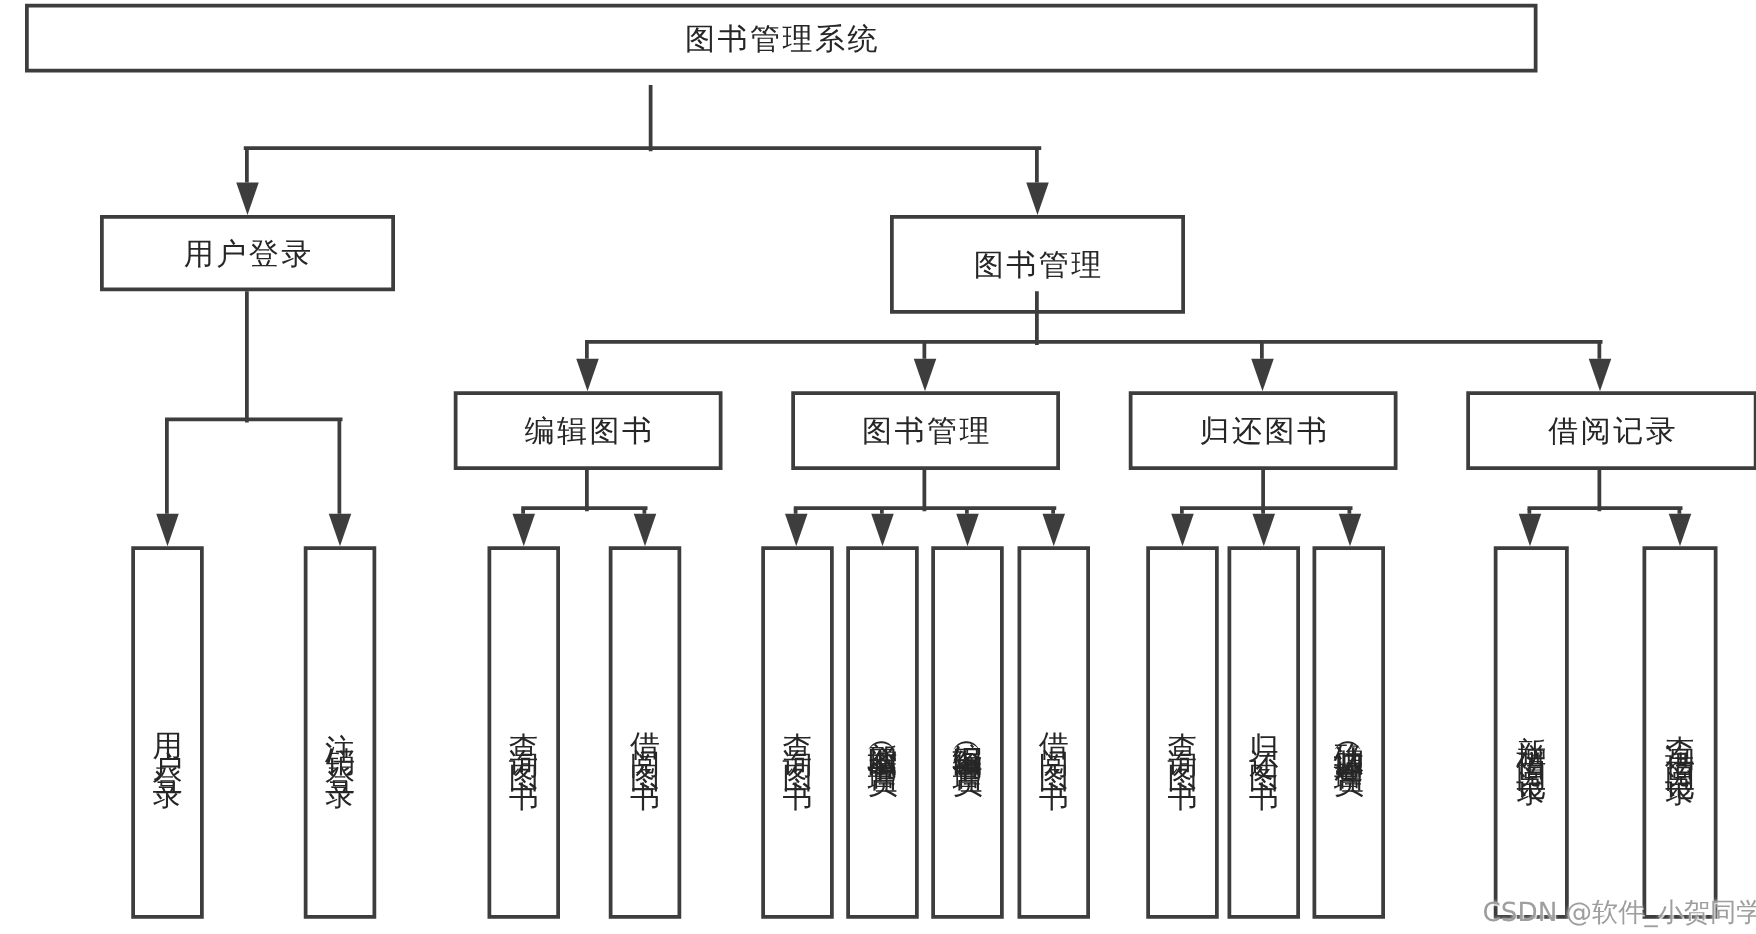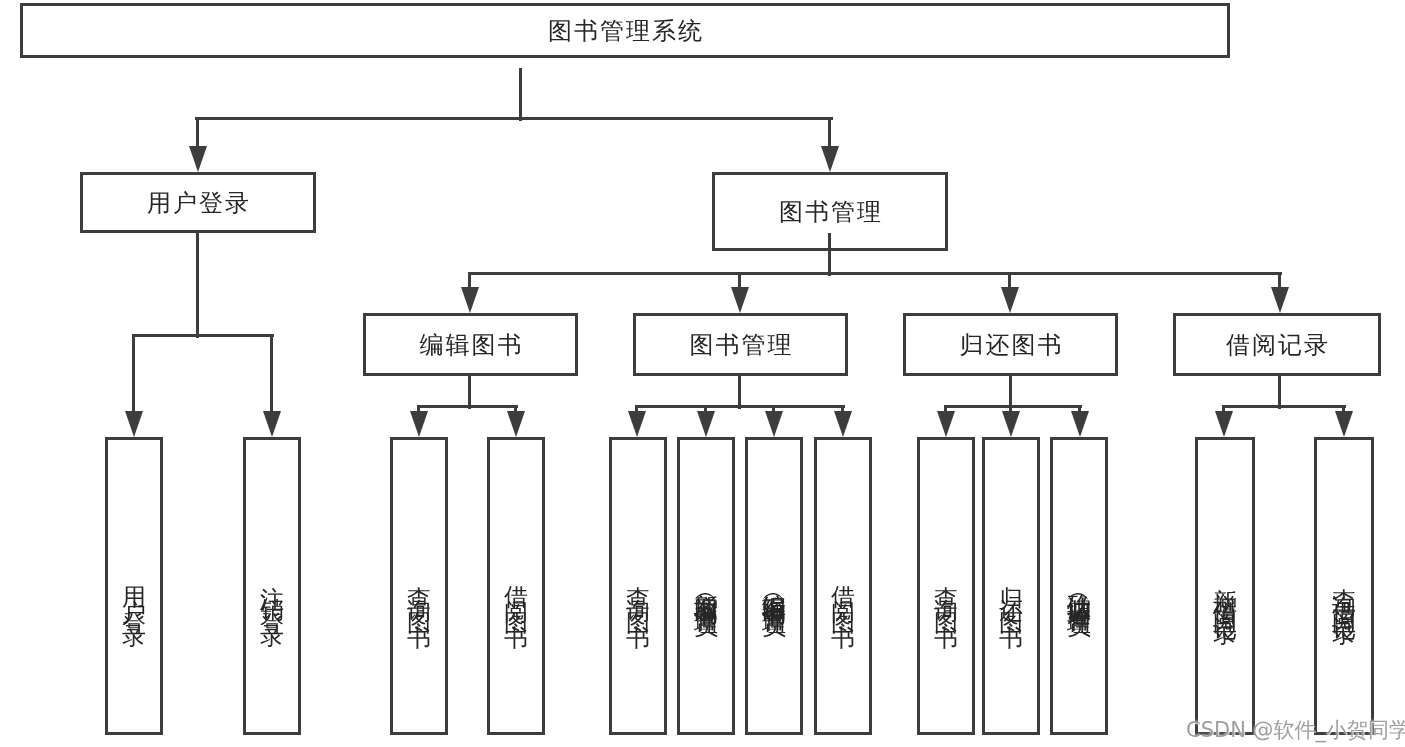--- a/index.html
+++ b/index.html
@@ -72,21 +72,21 @@
 
   <div class="box hbox" style="left:363px;top:313px;width:215px;height:63px">
     <span class="lbl">编辑图书</span>
   </div>
   <div class="box hbox" style="left:633px;top:313px;width:215px;height:63px">
     <span class="lbl">图书管理</span>
   </div>
   <div class="box hbox" style="left:903px;top:313px;width:215px;height:63px">
     <span class="lbl">归还图书</span>
   </div>
-  <div class="box hbox" style="left:1173px;top:313px;width:208px;height:63px">
+  <div class="box hbox" style="left:1173px;top:313px;width:233px;height:63px">
     <span class="lbl">借阅记录</span>
   </div>
 
   <div class="box vbox v4" style="left:105px;top:437px;width:58px;height:298px">
     <span class="lbl">用户登录</span>
   </div>
   <div class="box vbox v4" style="left:243px;top:437px;width:58px;height:298px">
     <span class="lbl">注销登录</span>
   </div>
 

